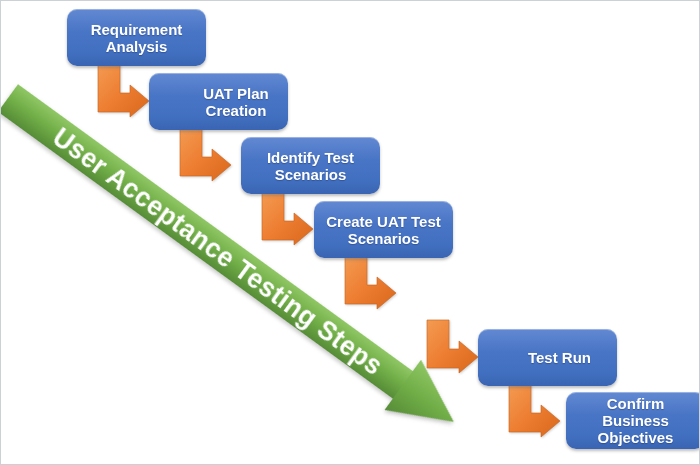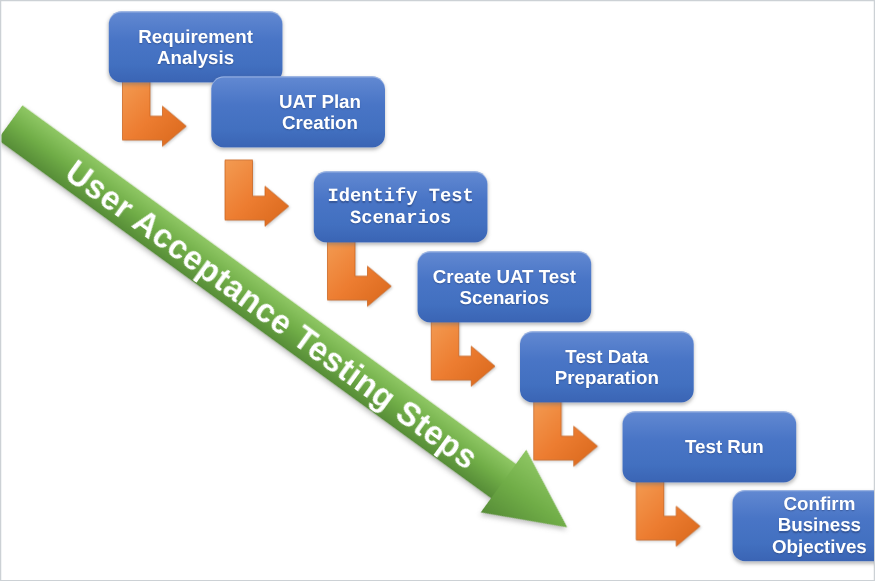--- a/index.html
+++ b/index.html
@@ -30,33 +30,32 @@
     font-size: 15px;
     font-weight: bold;
     line-height: 17px;
     text-align: center;
     display: flex;
     align-items: center;
     justify-content: center;
     white-space: pre-line;
     text-shadow: 0 1px 1px rgba(30,50,100,0.45);
     z-index: 2;
-    margin-left: 20px;
   }
   .banner-text {
     font-family: "Liberation Sans", sans-serif;
     font-size: 27px;
     font-weight: 600;
     fill: #ffffff;
     letter-spacing: 0.5px;
   }
   
   .s0 { left: 66px;  top: 8px;  }
-  .s1 { left: 148px; top: 60px; padding-left: 35px; }
-  .s2 { left: 230px; top: 136px; font-family: Liberation Mono, monospace; }
+  .s1 { left: 148px; top: 72px; padding-left: 35px; }
+  .s2 { left: 240px; top: 136px; }
   .s3 { left: 313px; top: 200px; }
   .s4 { left: 395px; top: 264px; }
   .s5 { left: 477px; top: 328px; padding-left: 24px; }
   .s6 { left: 565px; top: 391px; }
 </style>
 </head>
 <body>
 
 <div class="stage">
 
@@ -91,20 +90,18 @@
   </svg>
 
   <div class="step s0">Requirement
 Analysis</div>
   <div class="step s1">UAT Plan
 Creation</div>
   <div class="step s2">Identify Test
 Scenarios</div>
   <div class="step s3">Create UAT Test
 Scenarios</div>
-  <div class="step s4">Test Data
-Preparation</div>
   <div class="step s5">Test Run</div>
   <div class="step s6">Confirm
 Business
 Objectives</div>
 
 </div>
 
 </body></html>

